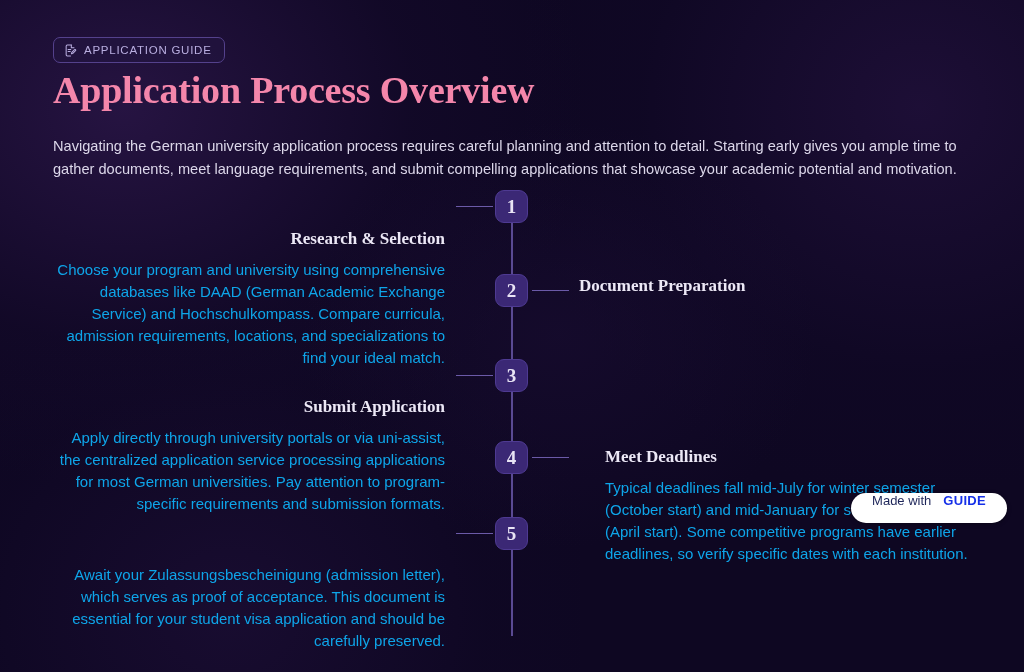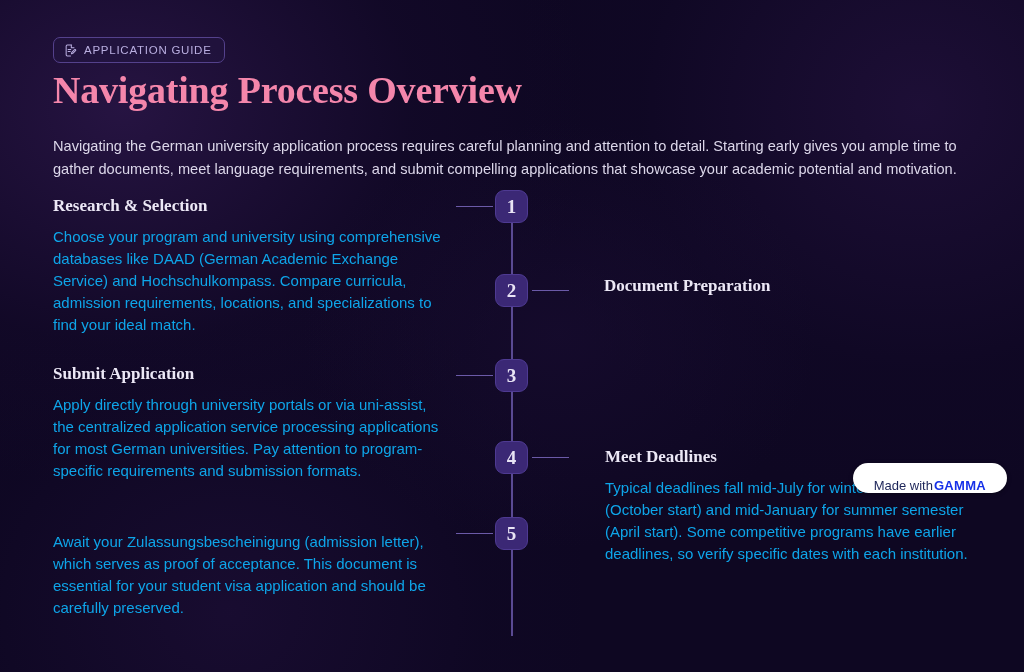--- a/index.html
+++ b/index.html
@@ -102,28 +102,28 @@
   .row .title {
     font-family:"Liberation Serif", serif;
     font-weight:700; font-size:17px; line-height:22px;
     color:#ece8f6;
   }
   .row .body {
     font-size:15px; line-height:22px;
     color:#0ea5e9; font-weight:400;
     margin-top:9px;
   }
-  .row.left  { text-align:left; }
+  .row.left  { text-align:right;margin-top:33px; }
   .row.right { text-align:left; }
 
   
   .gamma-badge {
-    position:absolute; right:17px; bottom:31px;
-    display:flex; align-items:flex-end; justify-content:center;
-    gap:1px;
+    position:absolute; right:17px; bottom:1px;
+    display:flex; align-items:flex-start; justify-content:center;
+    gap:12px;
     height:30px; padding:0 21px;
     background:#ffffff;
     border-radius:16px;
     box-shadow:0 1px 4px rgba(0,0,0,0.35);
   }
   .gamma-badge .made {
     font-size:13px; color:#1d2559; font-weight:400;
   }
   .gamma-badge .gamma {
     font-size:13px; color:#1630e8; font-weight:700;
@@ -146,21 +146,21 @@
         <path d="M13.5 2H6a2 2 0 0 0-2 2v16a2 2 0 0 0 2 2h6"></path>
         <path d="M13.5 2v5h5"></path>
         <path d="M7.5 10h5"></path>
         <path d="M7.5 14h4"></path>
         <path d="M21.3 12.4l-5 5-2.6.7.7-2.6 5-5a1.3 1.3 0 0 1 1.9 1.9z"></path>
       </svg>
     </span>
     <span class="badge-label">APPLICATION GUIDE</span>
   </div>
 
-  <h1 class="page-title">Navigating Process Overview</h1>
+  <h1 class="page-title">Application Process Overview</h1>
 
   <p class="intro">Navigating the German university application process requires careful planning and attention to detail. Starting early gives you ample time to gather documents, meet language requirements, and submit compelling applications that showcase your academic potential and motivation.</p>
 
   <div class="timeline">
     <div class="spine"></div>
     <div id="timeline-nodes">
         <div class="node" style="top: 190px;">
           <span>1</span>
         </div>
         <div class="stub" style="top: 206px; width: 37px; left: 455.5px;"></div>
@@ -179,35 +179,35 @@
         <div class="node" style="top: 517px;">
           <span>5</span>
         </div>
         <div class="stub" style="top: 533px; width: 37px; left: 455.5px;"></div>
       </div>
     <div id="timeline-rows">
         <div class="row left" style="top: 195px; width: 392px; left: 53px;">
           <div class="title">Research &amp; Selection</div>
           <div class="body">Choose your program and university using comprehensive databases like DAAD (German Academic Exchange Service) and Hochschulkompass. Compare curricula, admission requirements, locations, and specializations to find your ideal match.</div>
         </div>
-        <div class="row right" style="top: 275px; width: 392px; left: 604px;">
+        <div class="row right" style="top: 275px; width: 392px; left: 579px;">
           <div class="title">Document Preparation</div>
         </div>
         <div class="row left" style="top: 363px; width: 392px; left: 53px;">
           <div class="title">Submit Application</div>
           <div class="body">Apply directly through university portals or via uni-assist, the centralized application service processing applications for most German universities. Pay attention to program-specific requirements and submission formats.</div>
         </div>
         <div class="row right" style="top: 446px; width: 392px; left: 579px; margin-left: 26px;">
           <div class="title">Meet Deadlines</div>
           <div class="body">Typical deadlines fall mid-July for winter semester (October start) and mid-January for summer semester (April start). Some competitive programs have earlier deadlines, so verify specific dates with each institution.</div>
         </div>
         <div class="row left" style="top: 522px; width: 392px; left: 53px;">
           <div class="body">Await your Zulassungsbescheinigung (admission letter), which serves as proof of acceptance. This document is essential for your student visa application and should be carefully preserved.</div>
         </div>
       </div>
   </div>
 
   <div class="gamma-badge">
     <span class="made">Made with</span>
-    <span class="gamma">GAMMA</span>
+    <span class="gamma">GUIDE</span>
   </div>
 
 </div>
 
 </body></html>

